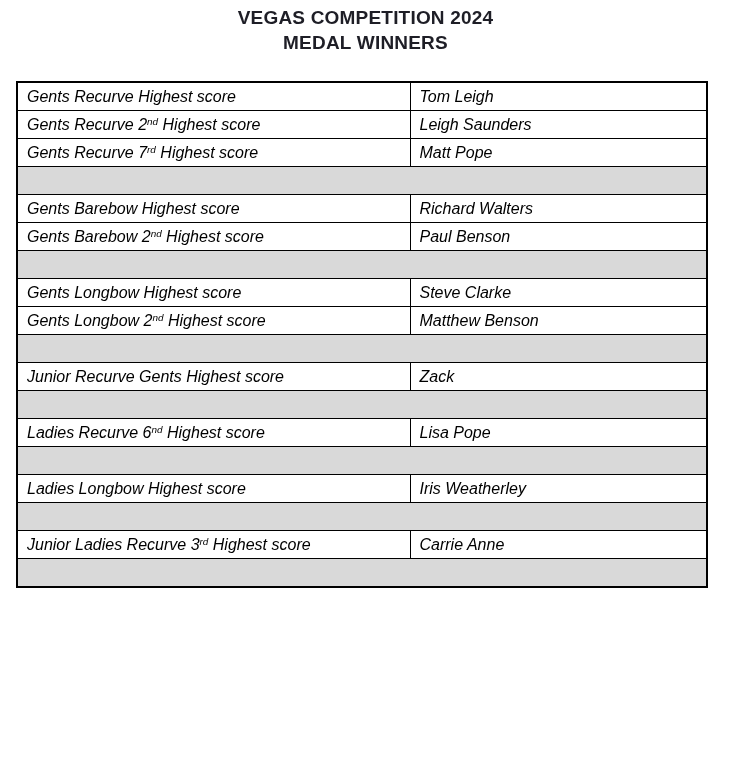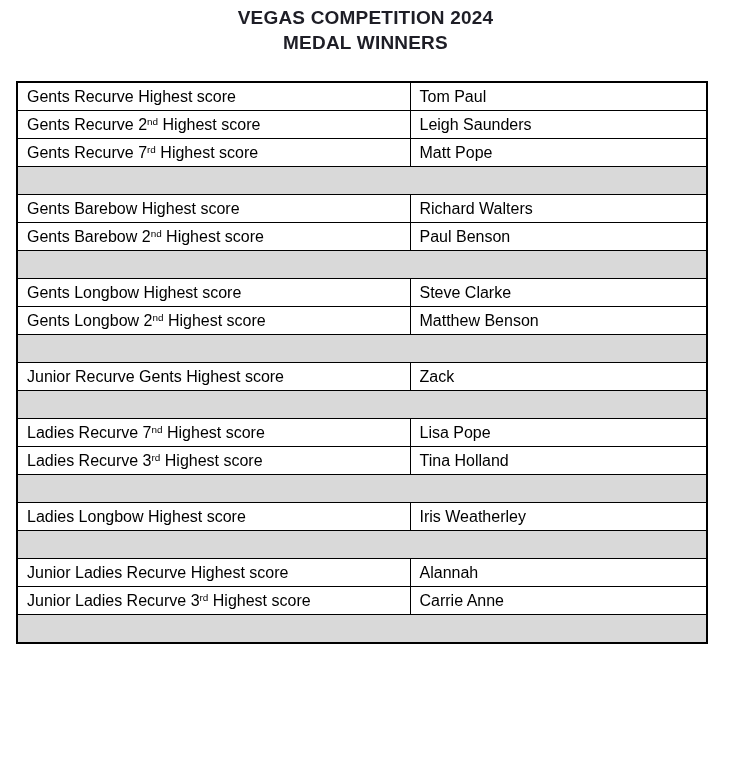--- a/index.html
+++ b/index.html
@@ -25,20 +25,21 @@
     color: #1e1e26;
     letter-spacing: 0.2px;
   }
   table.medal-table {
     border-collapse: collapse;
     table-layout: fixed;
     width: 690px;
     margin-left: 16px;
     margin-top: 26px;
     border: 2px solid #000000;
+    font-style: italic;
   }
   col.col-category { width: 393px; }
   col.col-winner   { width: 297px; }
   td {
     border: 1px solid #000000;
     height: 27px;
     padding: 0 4px 0 9px;
     font-size: 16px;
     line-height: 20px;
     color: #000000;
@@ -68,21 +69,21 @@
   </div>
 
   <table class="medal-table">
     <colgroup>
       <col class="col-category">
       <col class="col-winner">
     </colgroup>
     <tbody>
         <tr>
           <td><span>Gents Recurve Highest score</span></td>
-          <td>Tom Paul</td>
+          <td>Tom Leigh</td>
         </tr>
         <tr>
           <td><span>Gents Recurve 2</span><sup>nd</sup><span> Highest score</span></td>
           <td>Leigh Saunders</td>
         </tr>
         <tr>
           <td><span>Gents Recurve 7</span><sup>rd</sup><span> Highest score</span></td>
           <td>Matt Pope</td>
         </tr>
         <tr class="separator-row">
@@ -111,40 +112,32 @@
           <td colspan="2"></td>
         </tr>
         <tr>
           <td><span>Junior Recurve Gents Highest score</span></td>
           <td>Zack</td>
         </tr>
         <tr class="separator-row">
           <td colspan="2"></td>
         </tr>
         <tr>
-          <td><span>Ladies Recurve 7</span><sup>nd</sup><span> Highest score</span></td>
+          <td><span>Ladies Recurve 6</span><sup>nd</sup><span> Highest score</span></td>
           <td>Lisa Pope</td>
-        </tr>
-        <tr>
-          <td><span>Ladies Recurve 3</span><sup>rd</sup><span> Highest score</span></td>
-          <td>Tina Holland</td>
         </tr>
         <tr class="separator-row">
           <td colspan="2"></td>
         </tr>
         <tr>
           <td><span>Ladies Longbow Highest score</span></td>
           <td>Iris Weatherley</td>
         </tr>
         <tr class="separator-row">
           <td colspan="2"></td>
-        </tr>
-        <tr>
-          <td><span>Junior Ladies Recurve Highest score</span></td>
-          <td>Alannah</td>
         </tr>
         <tr>
           <td><span>Junior Ladies Recurve 3</span><sup>rd</sup><span> Highest score</span></td>
           <td>Carrie Anne</td>
         </tr>
         <tr class="separator-row">
           <td colspan="2"></td>
         </tr>
       </tbody>
   </table>

